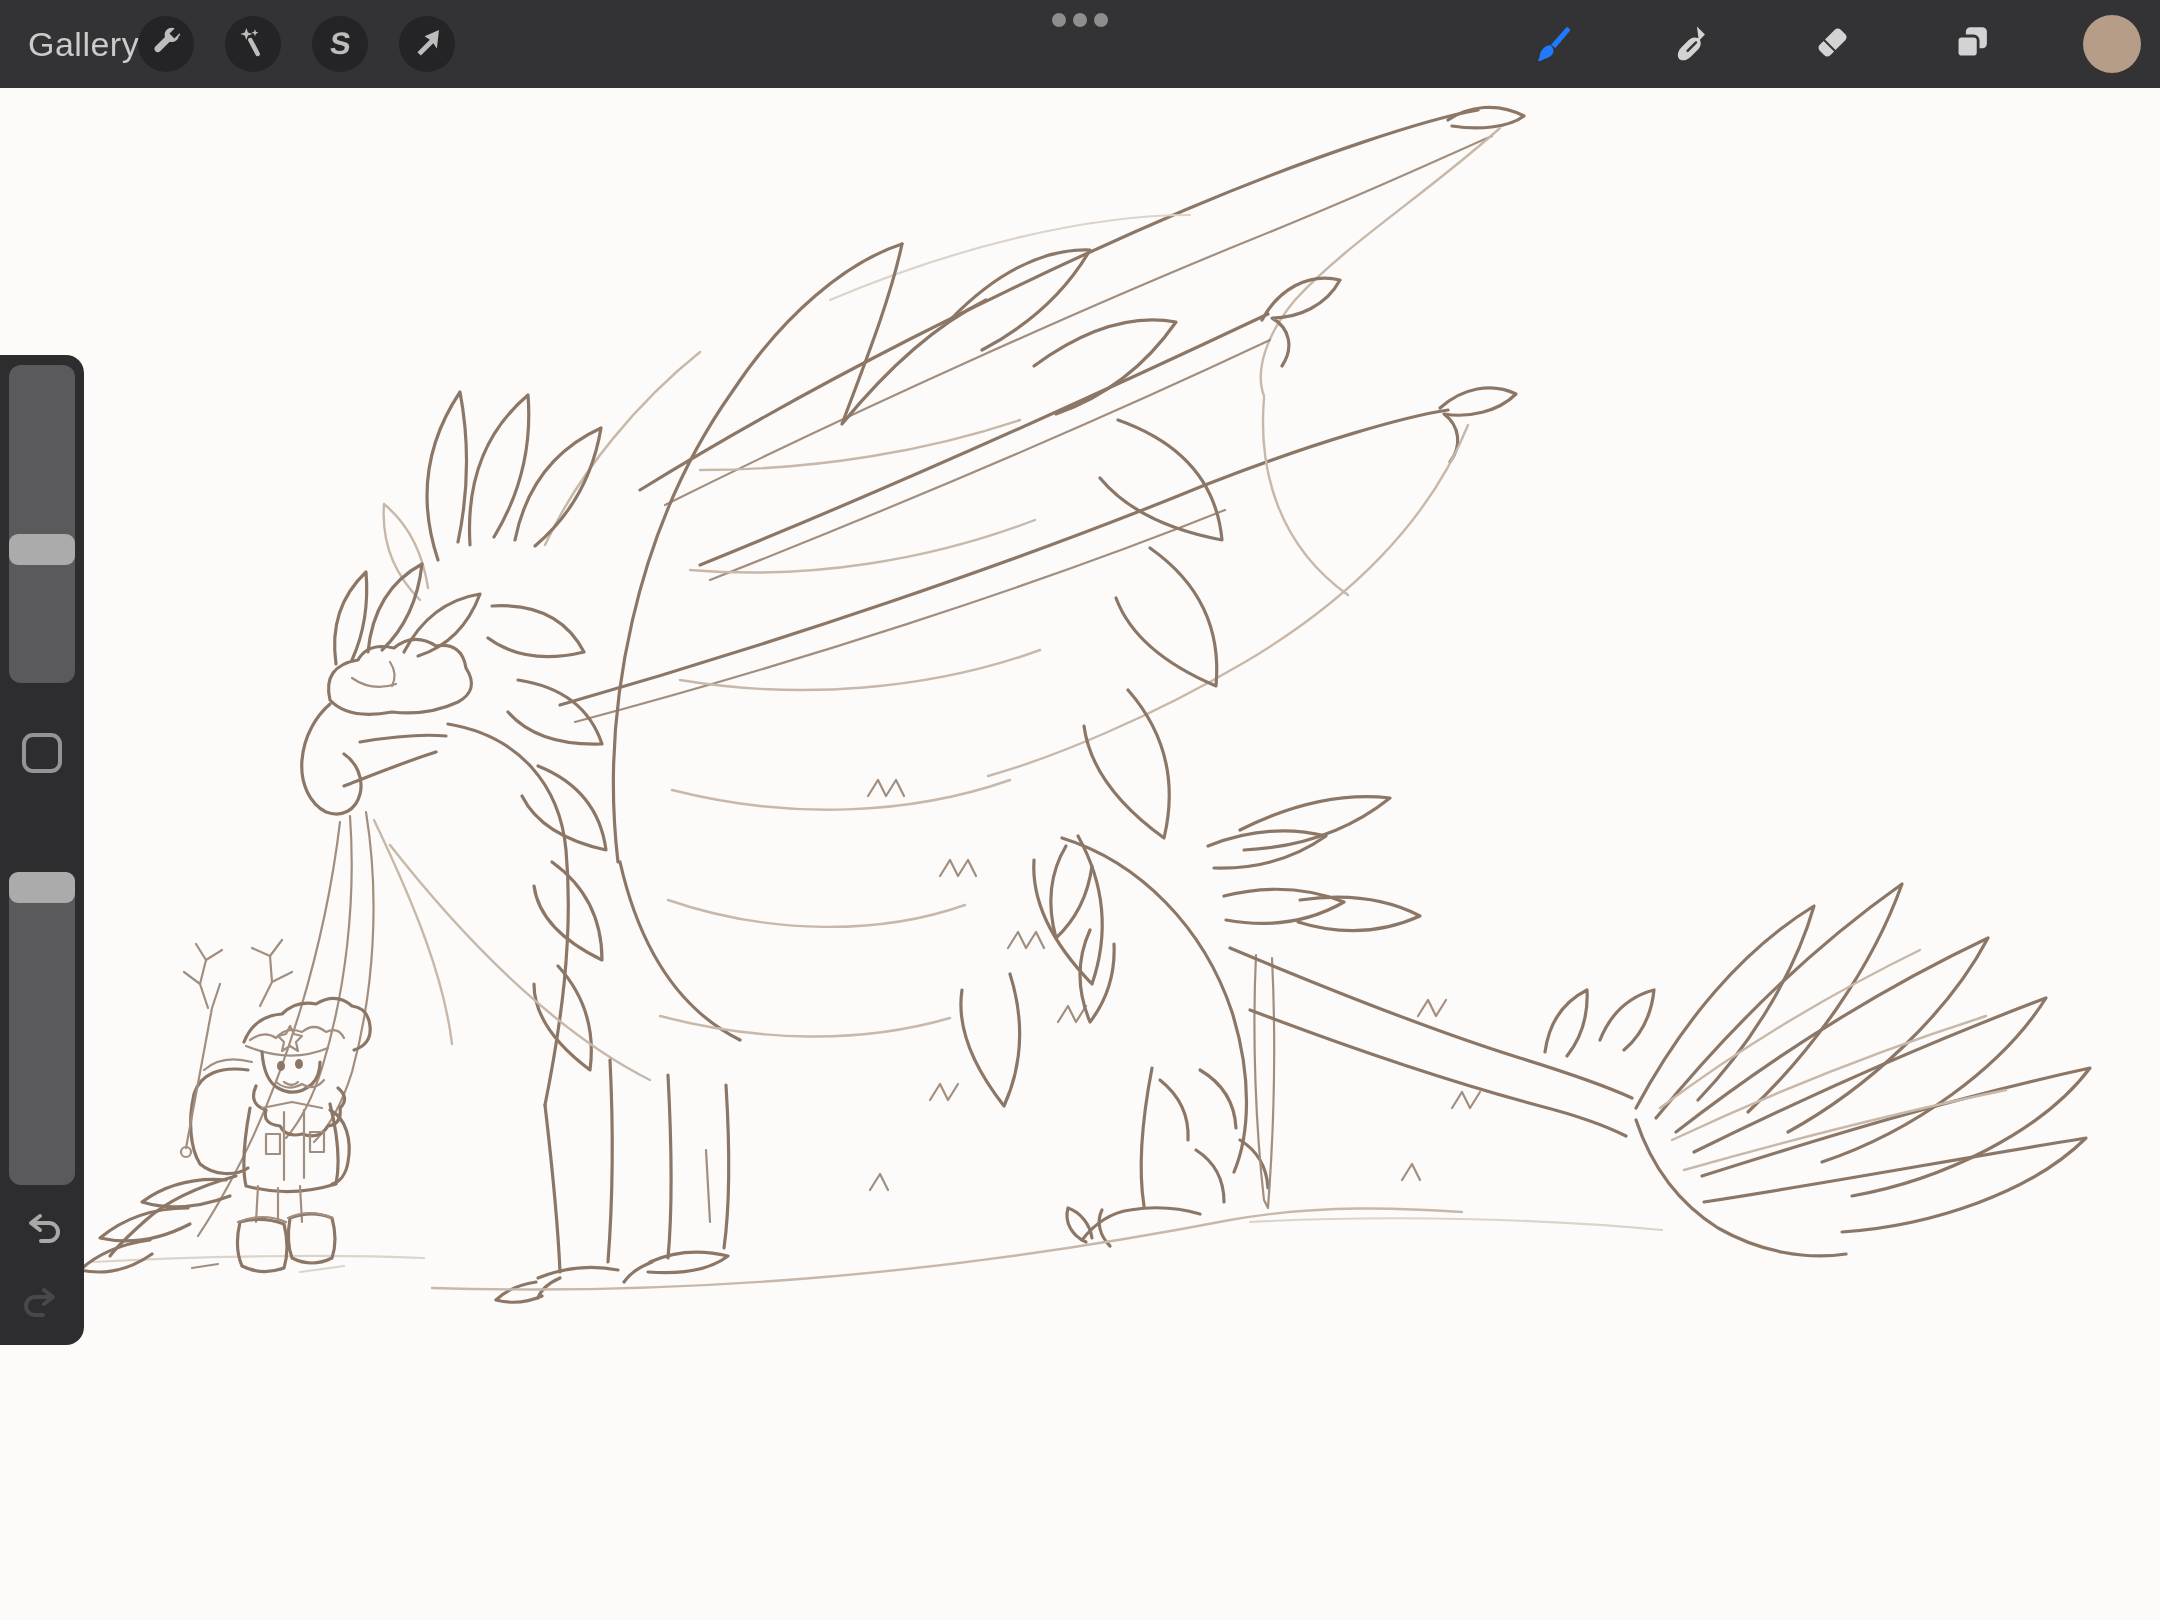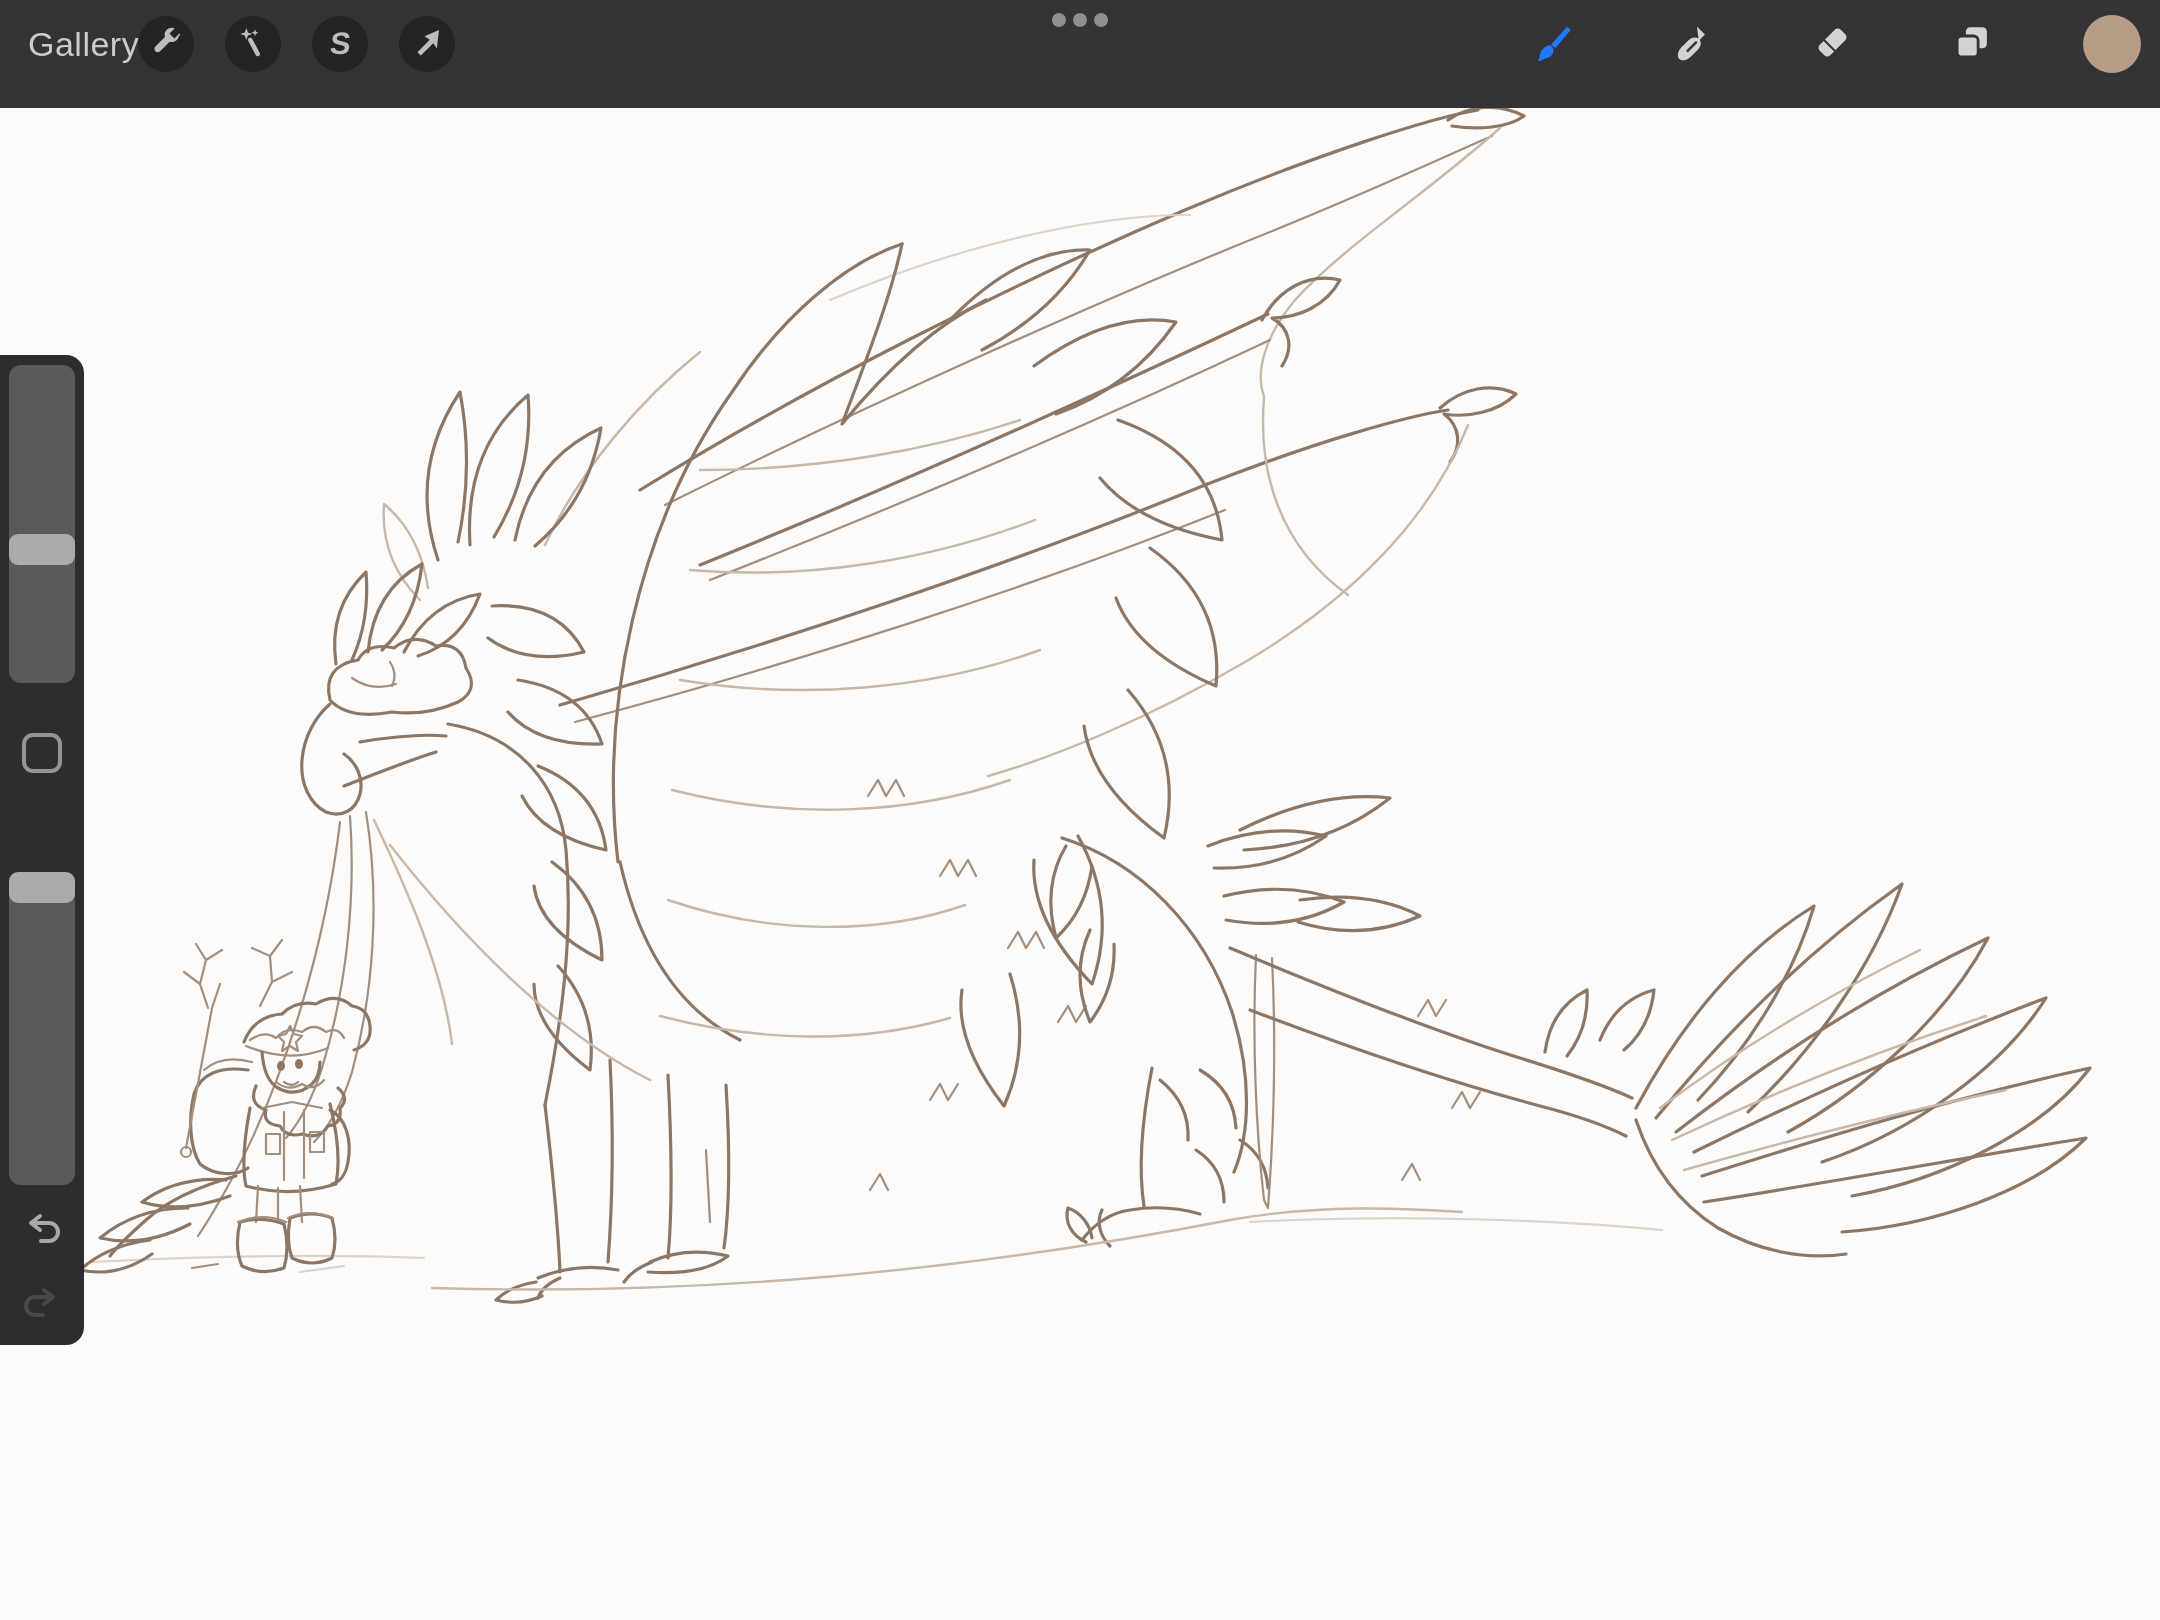--- a/index.html
+++ b/index.html
@@ -10,21 +10,21 @@
   }
   
   #canvas-sketch{position:absolute;left:0;top:0;width:2160px;height:1620px;z-index:0;}
   .sk-main{stroke:#8c7767;stroke-width:3.2;fill:none;stroke-linecap:round;stroke-linejoin:round;}
   .sk-thin{stroke:#a28e7e;stroke-width:2.2;fill:none;stroke-linecap:round;stroke-linejoin:round;}
   .sk-light{stroke:#c7b8aa;stroke-width:2.4;fill:none;stroke-linecap:round;stroke-linejoin:round;}
   .sk-xlight{stroke:#ddd3c8;stroke-width:2.2;fill:none;stroke-linecap:round;stroke-linejoin:round;}
   .sk-fill{fill:#8c7767;stroke:none;}
   
   #topbar{
-    position:absolute;left:0;top:0;width:2160px;height:108px;
+    position:absolute;left:0;top:0;width:2160px;height:88px;
     background:#333234;z-index:10;
   }
   #gallery-btn{
     position:absolute;left:28px;top:0;height:88px;line-height:88px;
     color:#cbcbcb;font-size:34px;letter-spacing:.5px;cursor:default;
   }
   .tool-circle{
     position:absolute;top:16px;width:56px;height:56px;border-radius:50%;
     background:#242427;display:flex;align-items:center;justify-content:center;
   }

